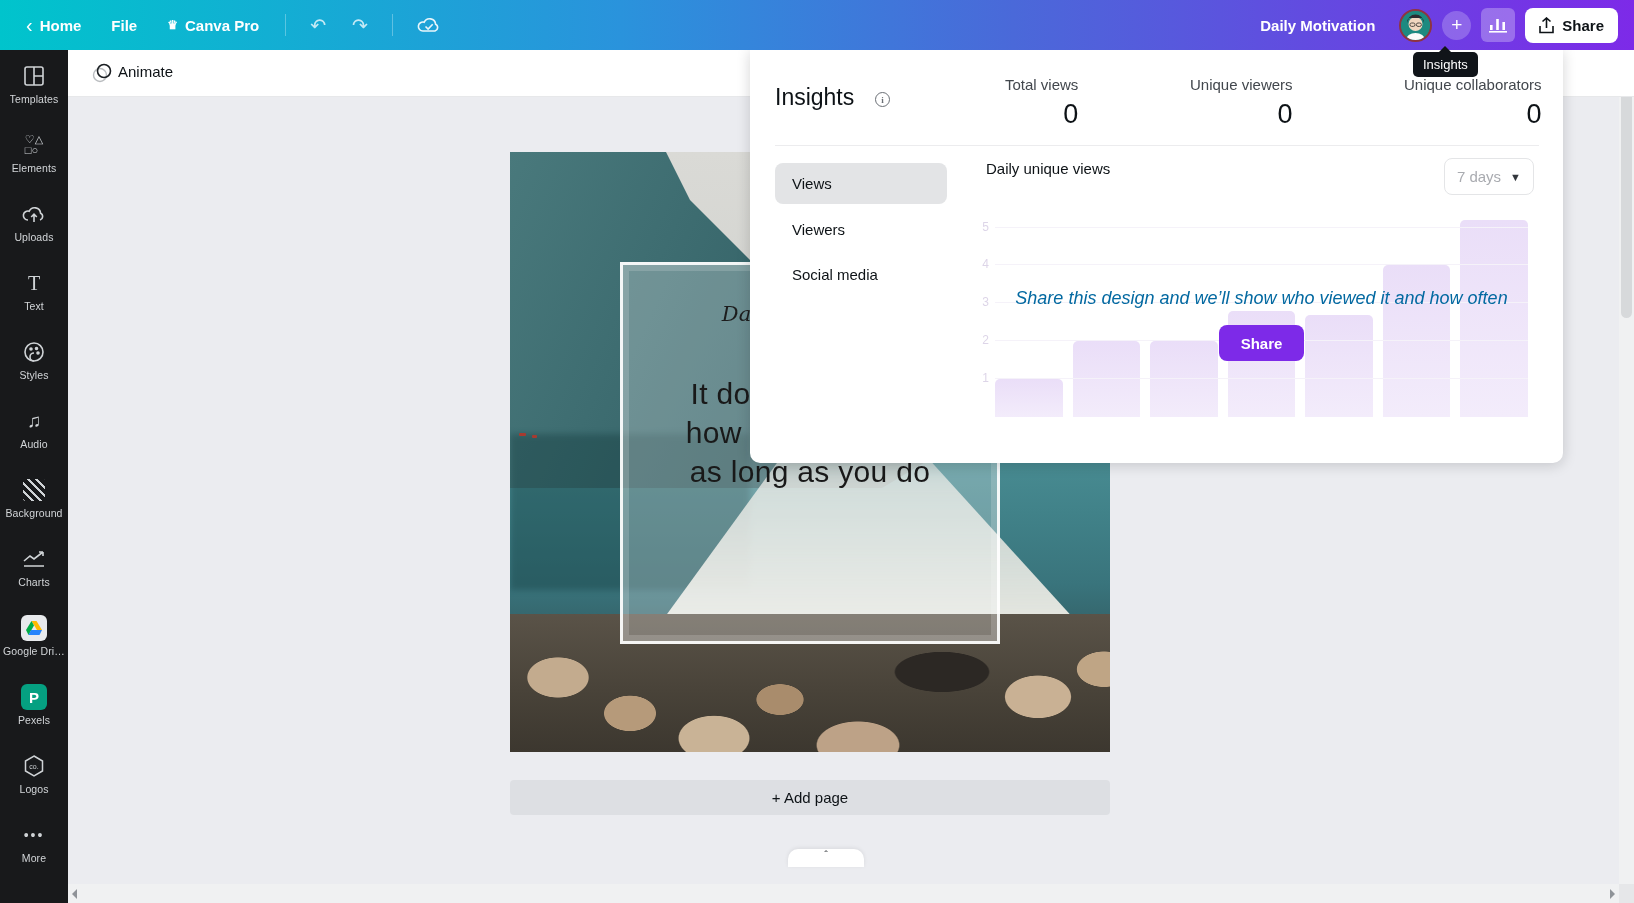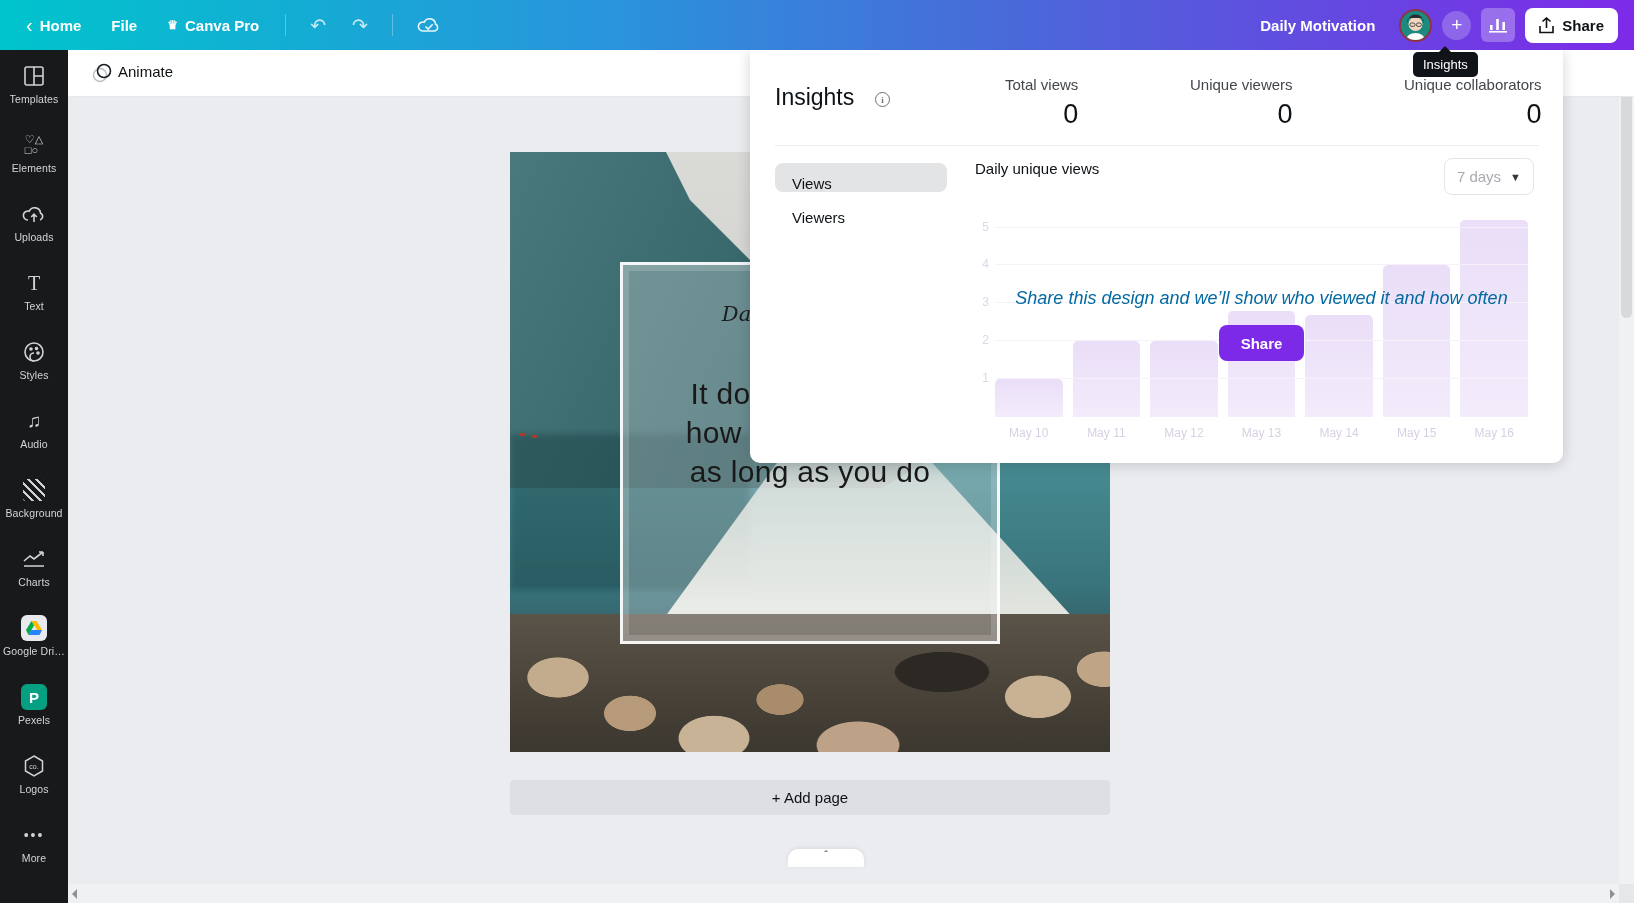--- a/index.html
+++ b/index.html
@@ -84,22 +84,22 @@
   
   .panel { position:absolute; left:750px; top:50px; width:813px; height:413px; background:#fff; border-radius:0 0 10px 10px; box-shadow:0 2px 14px rgba(14,19,24,.18); z-index:10; }
   .panel-title { position:absolute; left:25px; top:34px; font-size:23px; font-weight:500; color:#0d1216; }
   .info-icon { position:absolute; left:125px; top:42px; width:15px; height:15px; border:1.4px solid #6a6f75; border-radius:50%; color:#6a6f75; font-size:9px; font-weight:700; display:flex; align-items:center; justify-content:center; font-family:"Liberation Serif",serif; }
   .stat { position:absolute; top:26px;text-align:right; }
   .stat .s-lbl { font-size:15px; color:#42474d; }
   .stat .s-val { font-size:27px; color:#0d1216; margin-top:6px; }
   .panel-divider { position:absolute; left:25px; right:24px; top:95px; height:1px; background:#ececee; }
   .tabcol { position:absolute; left:25px; top:113px; width:172px; }
   .tab { padding:11px 17px; font-size:15px; color:#0d1216; border-radius:8px; margin-bottom:6px; cursor:pointer; }
-  .tab.sel { background:#e3e4e6; padding-top:12px; padding-bottom:0; }
-  .chart-head { position:absolute; left:225px; top:110px; font-size:15px; font-weight:500; color:#0d1216; }
+  .tab.sel { background:#e3e4e6; padding-top:12px; padding-bottom:12px; }
+  .chart-head { position:absolute; left:236px; top:110px; font-size:15px; font-weight:500; color:#0d1216; }
   .range-btn { position:absolute; right:29px; top:108px; height:37px; padding:0 12px; background:#fff; border:1px solid #e4e5e7; border-radius:8px; font-size:15px; color:#a9abb0; display:flex; align-items:center; gap:9px; cursor:pointer; }
   .range-btn .chev { color:#33373c; font-size:11px; }
   .chart-plot { position:absolute; left:245px; top:170px; right:35px; height:197px; }
   .gridline { position:absolute; left:0; right:0; height:1px; background:#f5f2f9; }
   .ytick { position:absolute; left:-26px; width:20px; text-align:right; font-size:12px; color:#ddd5e8; transform:translateY(6px); }
   .bars { position:absolute; inset:0; display:flex; align-items:flex-end; gap:10px; }
   .bar-col { flex:1; height:100%; display:flex; align-items:flex-end; }
   .bar { width:100%; border-radius:5px 5px 0 0; background:linear-gradient(180deg,#eadef8 0%,#f3ecfb 100%); }
   .xlabels { position:absolute; left:245px; right:35px; top:376px; display:flex; gap:10px; }
   .xlabel { flex:1; text-align:center; font-size:12px; color:#d8d0e2; }
@@ -314,20 +314,21 @@
   <div class="stat" style="left:654px;">
     <div class="s-lbl">Unique collaborators</div>
     <div class="s-val">0</div>
   </div>
 
   <div class="panel-divider"></div>
 
   <div class="tabcol">
     <div class="tab sel">Views</div>
     <div class="tab">Viewers</div>
+    <div class="tab">Social media</div>
   </div>
 
   <div class="chart-head">Daily unique views</div>
   <div class="range-btn">
     <span>7 days</span>
     <span class="chev">▼</span>
   </div>
 
   <div class="chart-plot" id="chart-plot">
     <div class="bars" id="bars">
@@ -357,27 +358,18 @@
       <div class="ytick" style="bottom: 19.2308%;">1</div>
       <div class="gridline" style="bottom: 38.4615%;"></div>
       <div class="ytick" style="bottom: 38.4615%;">2</div>
       <div class="gridline" style="bottom: 57.6923%;"></div>
       <div class="ytick" style="bottom: 57.6923%;">3</div>
       <div class="gridline" style="bottom: 76.9231%;"></div>
       <div class="ytick" style="bottom: 76.9231%;">4</div>
       <div class="gridline" style="bottom: 96.1538%;"></div>
       <div class="ytick" style="bottom: 96.1538%;">5</div>
     </div>
-  <div class="xlabels" id="xlabels">
-      <div class="xlabel">May 10</div>
-      <div class="xlabel">May 11</div>
-      <div class="xlabel">May 12</div>
-      <div class="xlabel">May 13</div>
-      <div class="xlabel">May 14</div>
-      <div class="xlabel">May 15</div>
-      <div class="xlabel">May 16</div>
-    </div>
 
   <div class="chart-overlay">
     <div class="overlay-msg">Share this design and we’ll show who viewed it and how often</div>
     <button class="share-purple">Share</button>
   </div>
 </div>
 
 </body></html>

